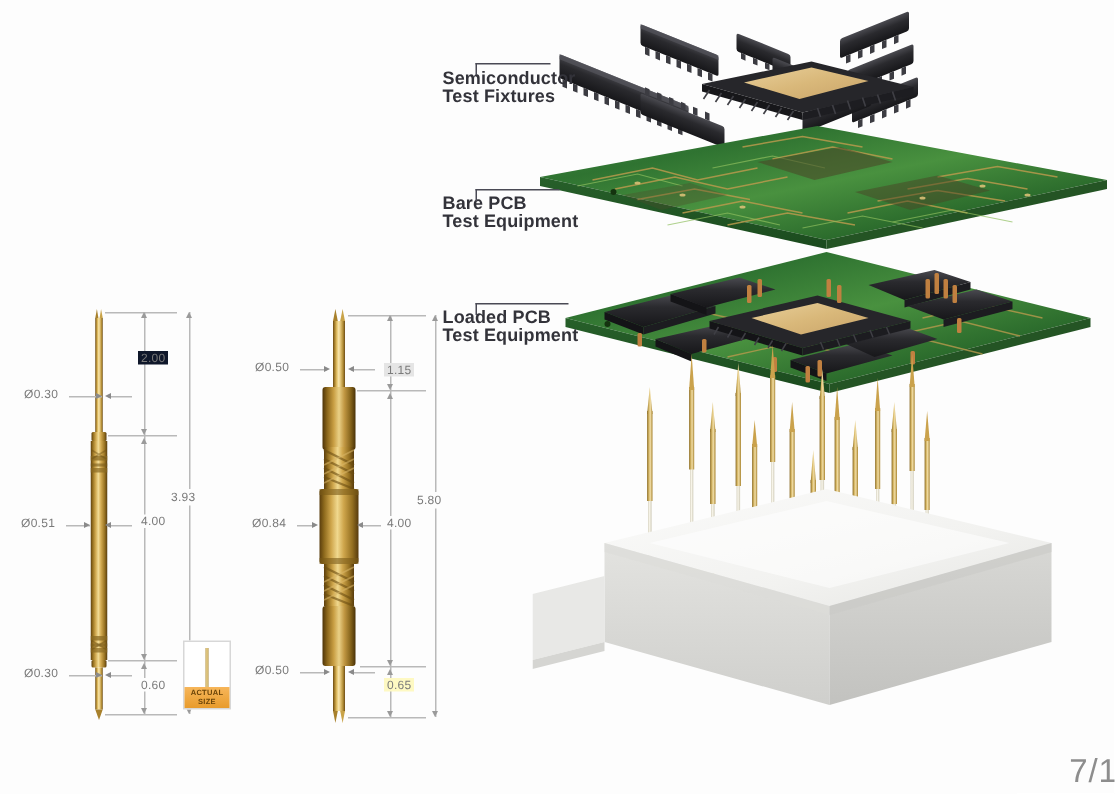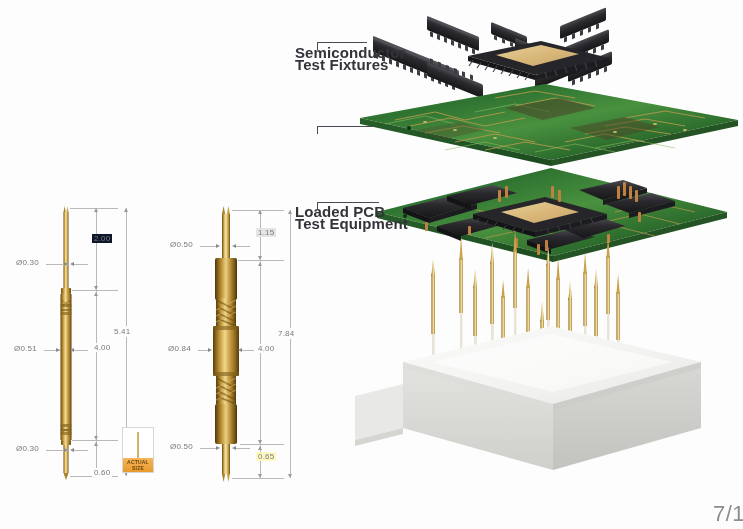--- a/index.html
+++ b/index.html
@@ -21,21 +21,21 @@
     background: #fdfdfd;
   }
 
   
   .abs { position: absolute; }
   .nosel { user-select: none; }
 
   
   .callout {
     position: absolute;
-    font-size: 15px;
+    font-size: 12px;
     line-height: 11.5px;
     color: #33333a;
     font-weight: bold;
     letter-spacing: 0.1px;
     white-space: nowrap;
   }
   .callout .ln1, .callout .ln2 { display: block; }
 
   .leader {
     position: absolute;
@@ -512,20 +512,24 @@
         <polygon points="0,396 48,384 48,428 0,440" fill="#e8e8e6"></polygon>
         <polygon points="0,440 48,428 48,434 0,446" fill="#d5d5d2"></polygon>
       </g>
     </svg>
 
     <div class="callout nosel" style="left:-60px; top:47px;">
       <span class="ln1">Semiconductor</span>
       <span class="ln2">Test Fixtures</span>
     </div>
 
+    <div class="callout nosel" style="left:-60px; top:130px;">
+      <span class="ln1">Bare PCB</span>
+      <span class="ln2">Test Equipment</span>
+    </div>
 
     <div class="callout nosel" style="left:-60px; top:206px;">
       <span class="ln1">Loaded PCB</span>
       <span class="ln2">Test Equipment</span>
     </div>
   </div>
 
   <div class="leader" style="left:317px; top:42px; width:50px;"></div>
   <div class="leader-v" style="left:317px; top:42px; height:8px;"></div>
 
@@ -610,26 +614,26 @@
     <div class="dim-line-v" style="left:96px; top:8px; height:268px;"></div>
     <div class="arrow-u" style="left:93.5px; top:8px;"></div>
     <div class="arrow-d" style="left:93.5px; top:86px;"></div>
     <div class="arrow-u" style="left:93.5px; top:92px;"></div>
     <div class="arrow-d" style="left:93.5px; top:236px;"></div>
     <div class="arrow-u" style="left:93.5px; top:242px;"></div>
     <div class="arrow-d" style="left:93.5px; top:272px;"></div>
 
     <div class="dim-text" style="left:92px; top:34px; background:#0f172a; padding:0 2px;">2.00</div>
     <div class="dim-text" style="left:92px; top:143px; background:#fdfdfd; padding:0 2px;">4.00</div>
-    <div class="dim-text" style="left:92px; top:252px; background:#fdfdfd; padding:0 2px;margin-top:16px;">0.60</div>
+    <div class="dim-text" style="left:92px; top:252px; background:#fdfdfd; padding:0 2px;">0.60</div>
 
     <div class="dim-line-v" style="left:126px; top:8px; height:268px;"></div>
     <div class="arrow-u" style="left:123.5px; top:8px;"></div>
     <div class="arrow-d" style="left:123.5px; top:272px;"></div>
-    <div class="dim-text" style="left:112px; top:126px; background:#fdfdfd; padding:1px 2px;">5.41</div>
+    <div class="dim-text" style="left:112px; top:126px; background:#fdfdfd; padding:1px 2px;">3.93</div>
   </div>
 
   <div class="actual-box" style="left:122px; top:427px; width:30px; height:44px;">
     <div class="abs" style="left:14px; top:4px; width:2px; height:28px;
                 background:linear-gradient(to right,#b28f3c,#f2dd9d,#a8842f);"></div>
     <div class="actual-tag" style="left:0; bottom:0; width:30px;">
       <span>ACTUAL</span><br>
       <span>SIZE</span>
     </div>
   </div>
@@ -716,25 +720,25 @@
     <div class="dim-line-h" style="left:72px; top:278px; width:52px;"></div>
 
     <div class="dim-line-v" style="left:100px; top:10px; height:268px;"></div>
     <div class="arrow-u" style="left:97.5px; top:10px;"></div>
     <div class="arrow-d" style="left:97.5px; top:56px;"></div>
     <div class="arrow-u" style="left:97.5px; top:62px;"></div>
     <div class="arrow-d" style="left:97.5px; top:240px;"></div>
     <div class="arrow-u" style="left:97.5px; top:246px;"></div>
     <div class="arrow-d" style="left:97.5px; top:274px;"></div>
 
-    <div class="dim-text" style="left:96px; top:28px; background:#e5e5e5; padding:0 2px;">1.15</div>
+    <div class="dim-text" style="left:96px; top:42px; background:#e5e5e5; padding:0 2px;">1.15</div>
     <div class="dim-text" style="left:96px; top:144px; background:#fdfdfd; padding:0 2px;">4.00</div>
     <div class="dim-text" style="left:96px; top:252px; background:#fef9c3; padding:0 2px;">0.65</div>
 
     <div class="dim-line-v" style="left:130px; top:10px; height:268px;"></div>
     <div class="arrow-u" style="left:127.5px; top:10px;"></div>
     <div class="arrow-d" style="left:127.5px; top:274px;"></div>
-    <div class="dim-text" style="left:116px; top:128px; background:#fdfdfd; padding:1px 2px;">7.84</div>
+    <div class="dim-text" style="left:116px; top:128px; background:#fdfdfd; padding:1px 2px;">5.80</div>
   </div>
 
   <div class="page-num nosel">7/1</div>
 
 </div>
 
 </body></html>

